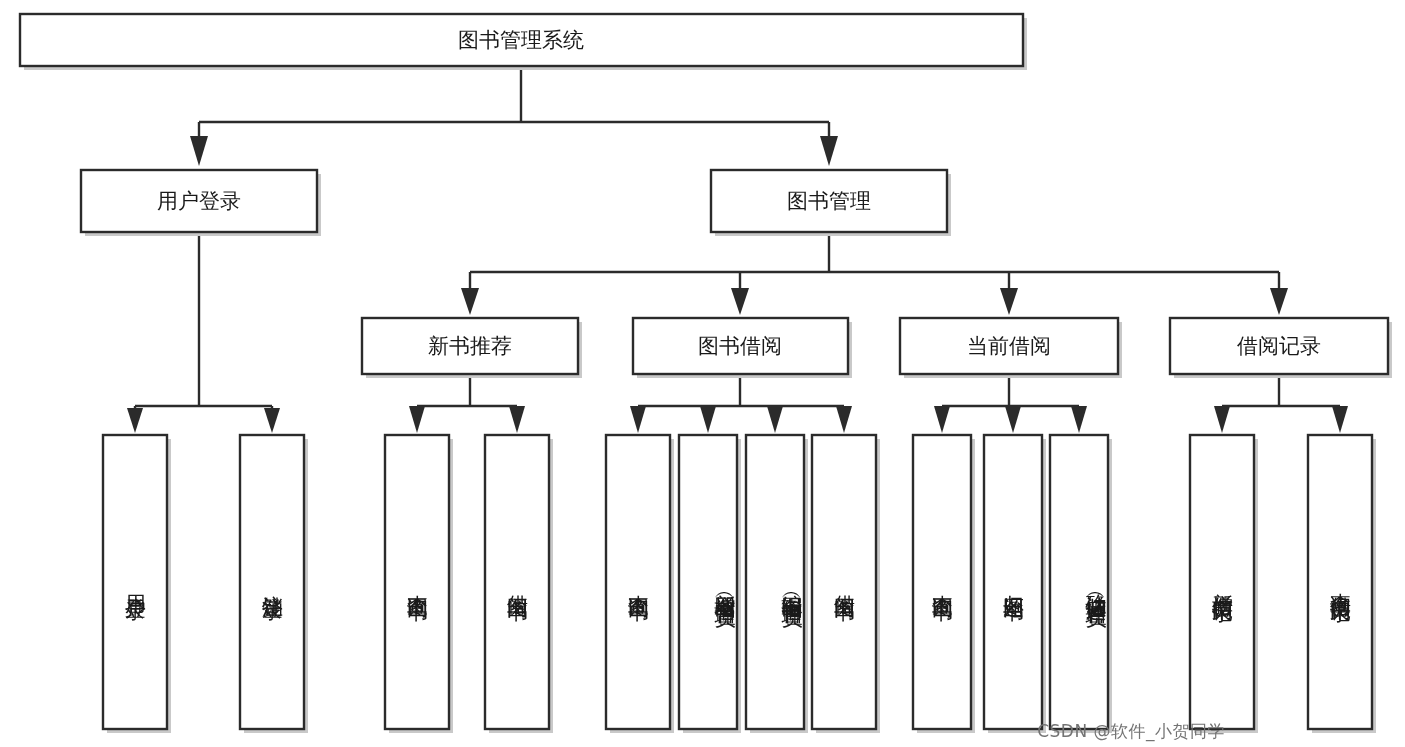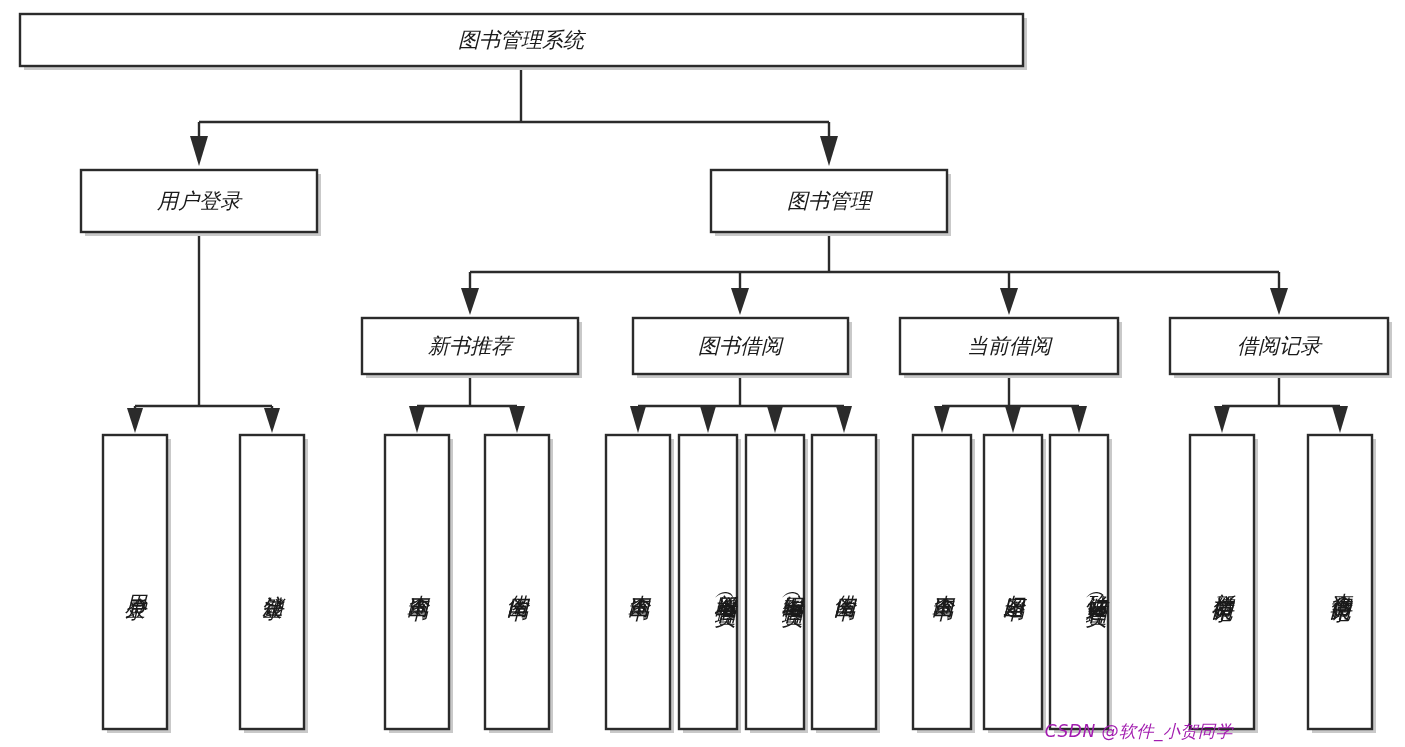--- a/index.html
+++ b/index.html
@@ -12,21 +12,20 @@
     width: 1405px;
     height: 747px;
     font-family: "DejaVu Sans", "Liberation Sans", sans-serif;
     overflow: hidden;
   }
   #diagram-root {
     position: relative;
     width: 1245px;
     height: 747px;
     background: #ffffff;
-    font-style: italic;
   }
   svg.diagram-canvas {
     position: absolute;
     top: 0;
     left: 0;
     width: 1405px;
     height: 747px;
   }
   .node-box {
     fill: #ffffff;
@@ -64,25 +63,25 @@
     color: #1a1a1a;
     letter-spacing: 2px;
     display: flex;
     align-items: center;
     justify-content: center;
     white-space: nowrap;
     pointer-events: none;
   }
   .watermark {
     position: absolute;
-    right: 12px;
+    right: 20px;
     bottom: 4px;
     font-family: "DejaVu Sans", "Liberation Sans", sans-serif;
     font-size: 17px;
-    color: #a21caf;
+    color: #737373;
     letter-spacing: 0.5px;
     user-select: none;
   }
 </style>
 </head>
 <body>
 
 <div id="diagram-root">
 
   <svg class="diagram-canvas" viewBox="0 0 1405 747" xmlns="http://www.w3.org/2000/svg">

